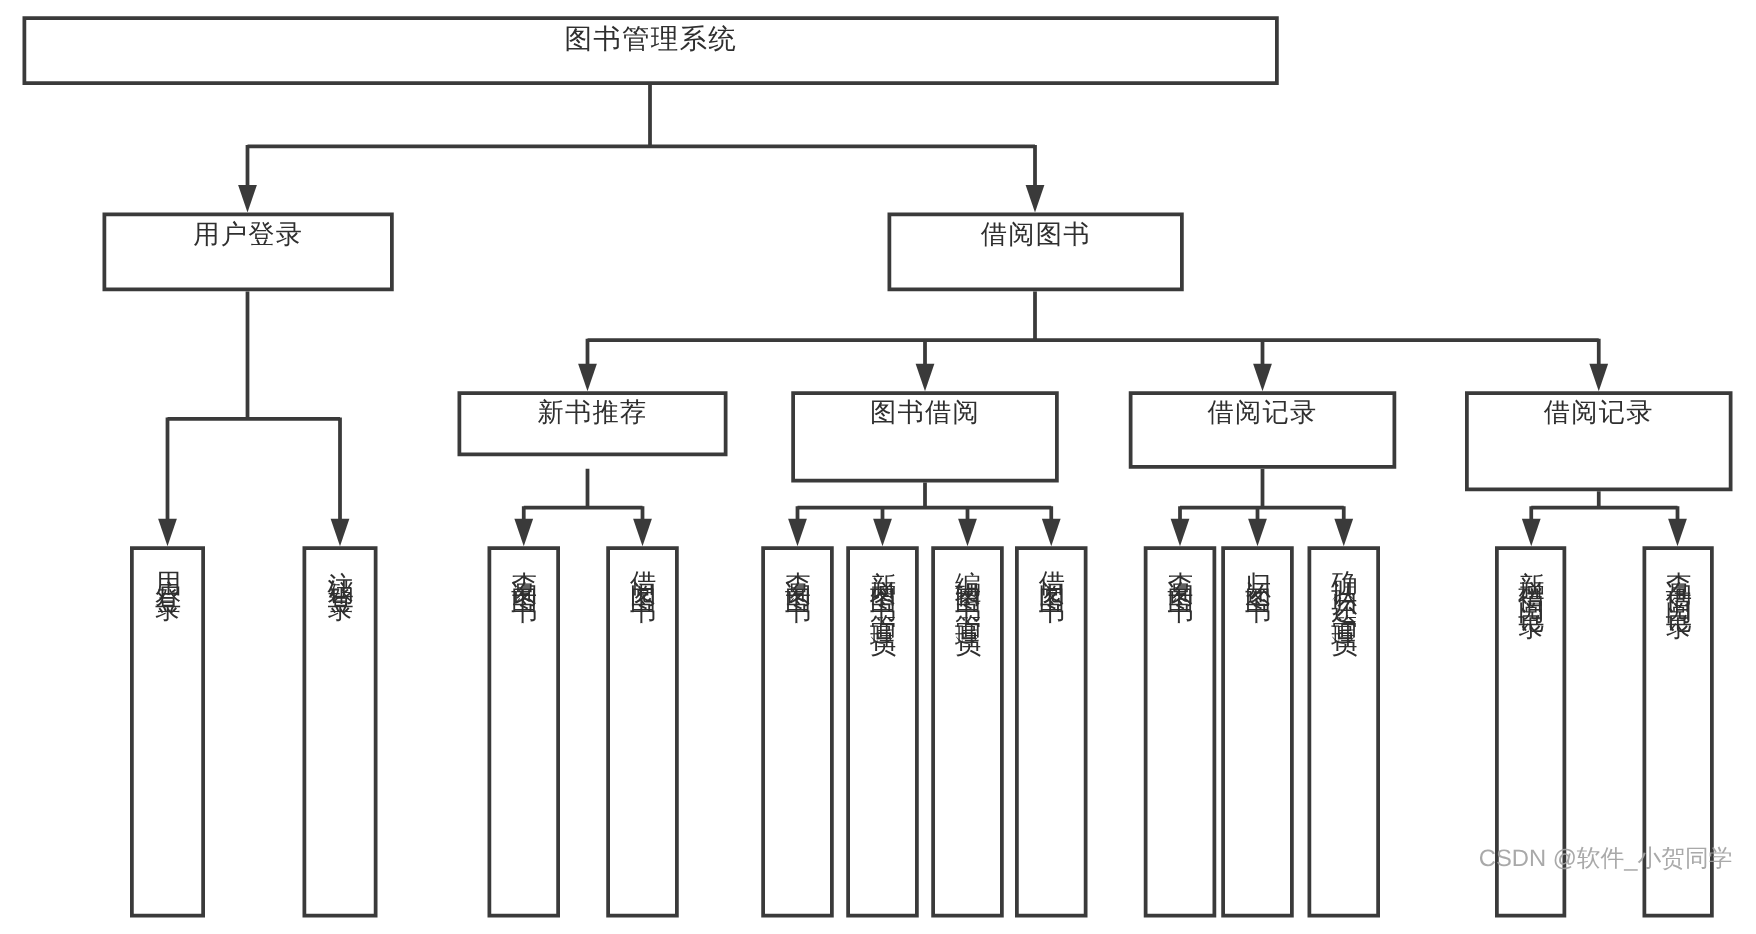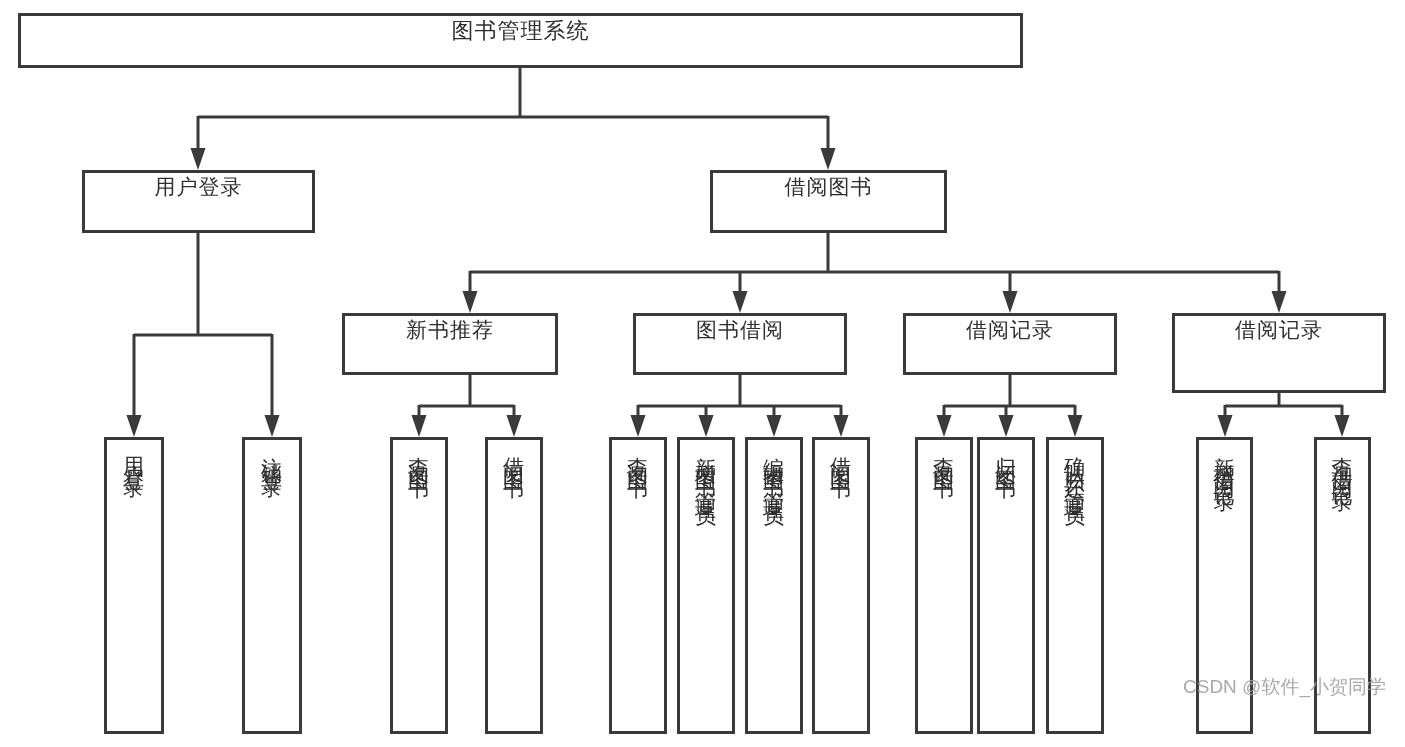--- a/index.html
+++ b/index.html
@@ -39,22 +39,22 @@
     text-orientation: mixed;
     font-size: 21px;
     line-height: 1;
     letter-spacing: 7px;
     white-space: nowrap;
   }
   
   #nd-root          { left: 18px;   top: 13px;  width: 1005px; height: 55px; }
   #nd-user-login    { left: 82px;   top: 170px; width: 233px;  height: 63px; }
   #nd-book-mgmt     { left: 710px;  top: 170px; width: 237px;  height: 63px; }
-  #nd-new-book      { left: 342px;  top: 313px; width: 216px;  height: 62px; }
-  #nd-book-borrow   { left: 633px;  top: 313px; width: 214px;  height: 62px; }
+  #nd-new-book      { left: 366px;  top: 313px; width: 216px;  height: 52px; }
+  #nd-book-borrow   { left: 633px;  top: 313px; width: 214px;  height: 73px; }
   #nd-cur-borrow    { left: 903px;  top: 313px; width: 214px;  height: 62px; }
   #nd-borrow-rec    { left: 1172px; top: 313px; width: 214px;  height: 80px; }
   .node.v { top: 437px; height: 297px; }
   #lf-login         { left: 104px;  width: 60px; }
   #lf-logout        { left: 242px;  width: 60px; }
   #lf-query-1       { left: 390px;  width: 58px; }
   #lf-borrow-1      { left: 485px;  width: 58px; }
   #lf-query-2       { left: 609px;  width: 58px; }
   #lf-add-book      { left: 677px;  width: 58px; }
   #lf-edit-book     { left: 745px;  width: 58px; }

